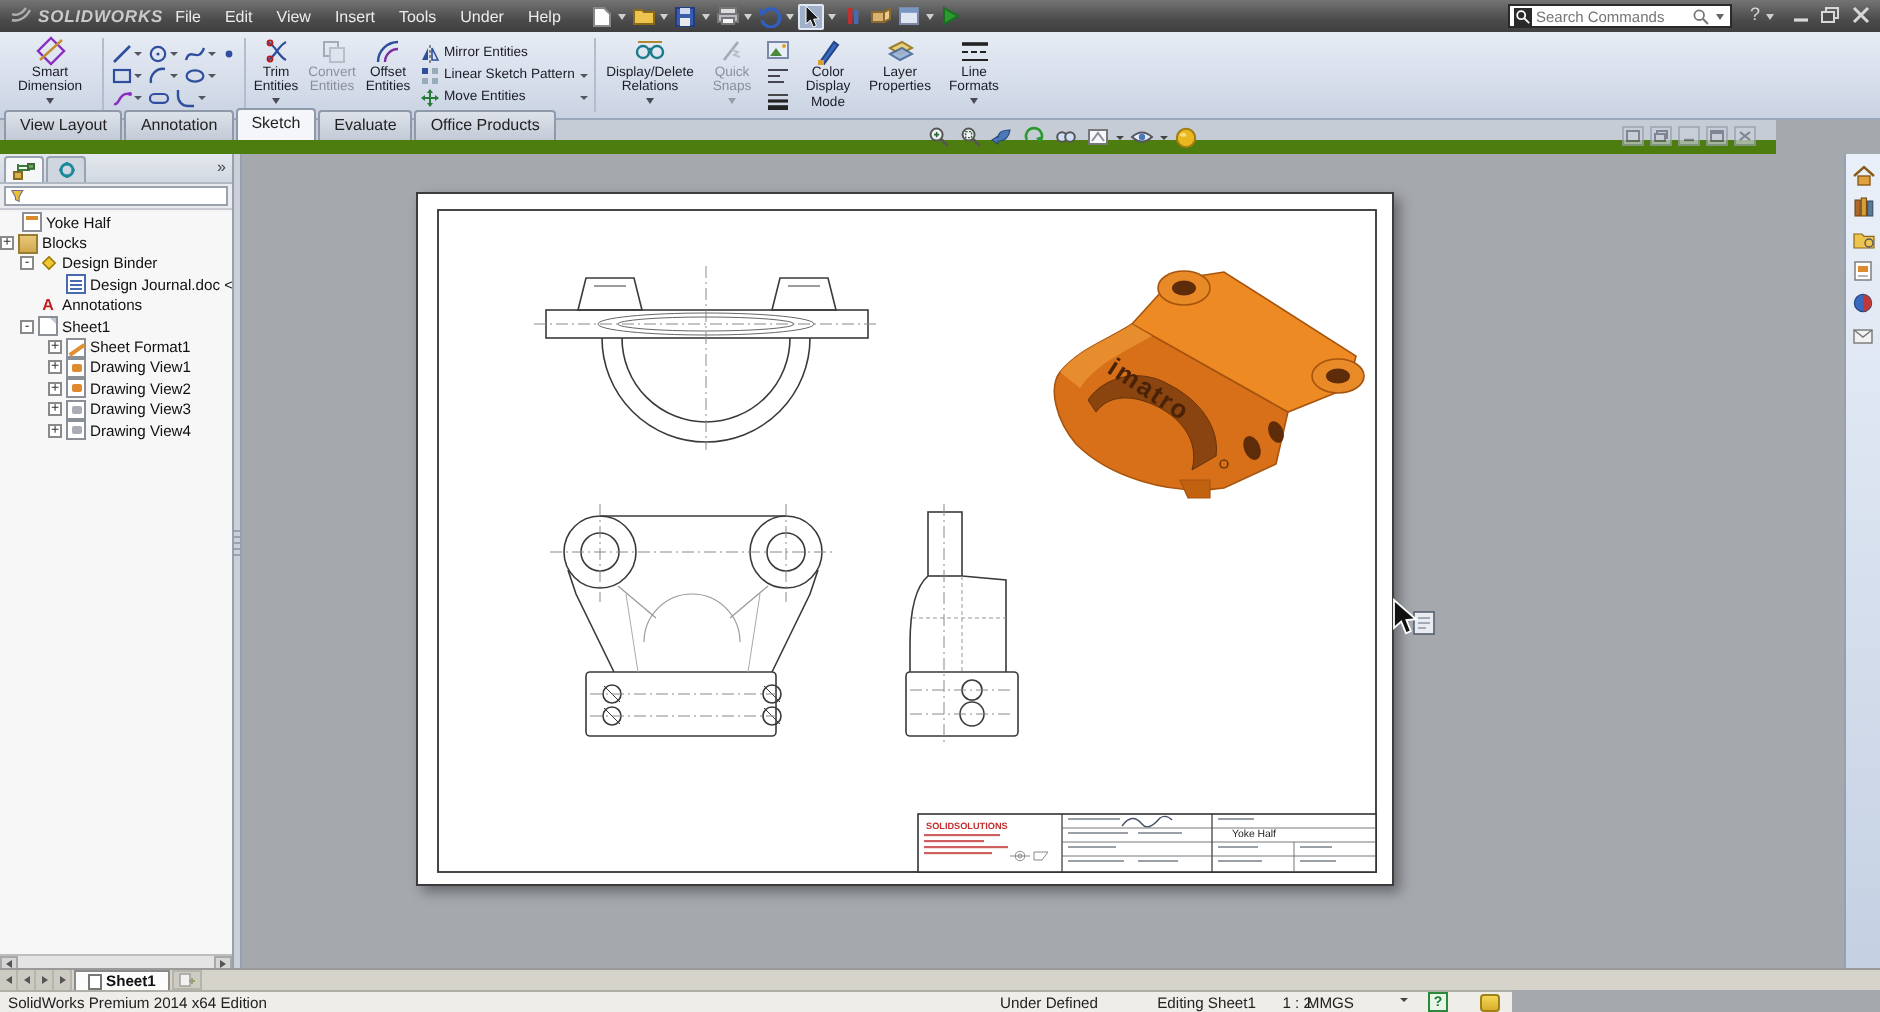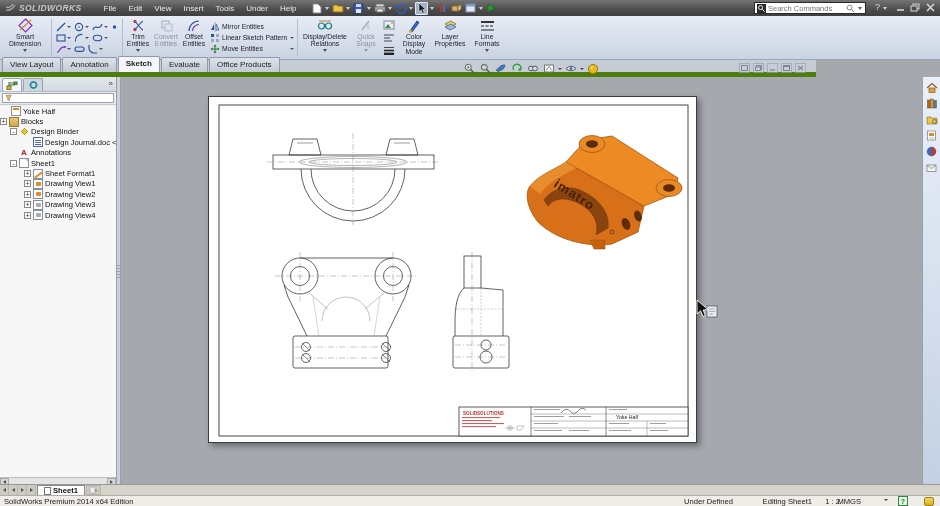--- a/index.html
+++ b/index.html
@@ -3,21 +3,21 @@
 <meta charset="utf-8">
 <style>
   * { margin:0; padding:0; box-sizing:border-box; }
   html,body { width:940px; height:506px; overflow:hidden; font-family:"Liberation Sans", sans-serif; background:#a5a9ae; }
 
   
   .titlebar { position:absolute; left:0; top:0; width:940px; height:16px;
     background:linear-gradient(#747474,#4c4c4c 60%,#3f3f3f); display:flex; align-items:center; z-index:50; }
   .logo-mark { width:11px; height:10px; margin-left:5px; }
   .logo-text { font-size:8.5px; font-weight:bold; font-style:italic; color:#c9c9c9; letter-spacing:.4px; margin-left:3px; }
-  .menus { display:flex; margin-left:16px; }
+  .menus { display:flex; }
   .menu { font-size:8px; color:#ececec; padding:1px 6px; cursor:default; }
   .qt { display:flex; align-items:center; margin-left:8px; gap:1px; }
   .qti { width:13px; height:13px; display:inline-flex; align-items:center; justify-content:center; }
   .qti.pressed { background:#9fb0c8; border:1px solid #dfe8f4; border-radius:1px; }
   .cv { width:0; height:0; border-left:2.5px solid transparent; border-right:2.5px solid transparent; border-top:3px solid #cfcfcf; margin:0 1px; }
   .tb-title { position:absolute; left:300px; right:300px; text-align:center; font-size:8px; color:#e6e6e6; top:3px; pointer-events:none; }
   .search { position:absolute; right:74px; top:2px; width:112px; height:12px; background:#fff; border:1px solid #2a2a2a; display:flex; align-items:center; padding:0 2px; gap:2px; }
   .search input { border:none; outline:none; flex:1; font-size:7.5px; color:#555; width:70px; font-family:"Liberation Sans",sans-serif; }
   .search .cv { border-top-color:#666; }
   .helpmark { font-size:9px; color:#d8d8d8; margin-right:2px; }
@@ -37,25 +37,25 @@
   .srow { display:flex; align-items:center; gap:1px; }
   .scell { display:flex; align-items:center; gap:1px; padding:0 1px; }
   .cv3 { width:0;height:0;border-left:2px solid transparent;border-right:2px solid transparent;border-top:2.5px solid #55555f; }
   .rowgrp { display:flex; flex-direction:column; justify-content:center; gap:1px; padding:0 2px; }
   .rrow { display:flex; align-items:center; gap:2px; font-size:6.8px; color:#1c1c28; width:84px; }
   .rrow .lbl { flex:1; text-align:left; }
   .ministack { display:flex; flex-direction:column; justify-content:center; gap:1px; padding:0 1px; }
   .mini { width:14px; height:12px; display:flex; align-items:center; justify-content:center; }
 
   
-  .tabrow { position:absolute; left:0; top:60px; width:816px; height:17px; background:#c6ccd6; border-bottom:5px solid #4d7c0f; }
+  .tabrow { position:absolute; left:0; top:60px; width:888px; height:17px; background:#c6ccd6; border-bottom:7px solid #4d7c0f; }
   .tabs { display:flex; margin-left:2px; height:100%; align-items:flex-end; }
   .tab { font-size:8px; color:#222; background:linear-gradient(#dde2ea,#c3cad6); border:1px solid #8f99a9; border-bottom:none;
     padding:2px 7px 2px 7px; margin-right:1px; border-radius:2px 2px 0 0; height:15px; }
-  .tab.active { background:#f4f6f9; font-weight:bold; height:16px; }
+  .tab.active { background:#f4f6f9; font-weight:normal; height:16px; }
   .headsup { position:absolute; left:462px; top:2px; display:flex; gap:2px; align-items:center; }
   .hui { width:14px; height:13px; display:flex; align-items:center; justify-content:center; }
   .childctrl { position:absolute; right:10px; top:3px; display:flex; gap:3px; opacity:.7; }
   .cci { width:11px; height:10px; background:#c9cfd8; border:1px solid #97a0ae; display:flex; align-items:center; justify-content:center; }
 
   
   .leftpanel { position:absolute; left:0; top:77px; width:117px; bottom:20px; background:#f4f4f4; border-right:1px solid #97a0ae; z-index:5; }
   .mgr-tabs { height:15px; background:linear-gradient(#e4e8ee,#d2d8e2); border-bottom:1px solid #b0b8c4; display:flex; align-items:flex-end; padding-left:2px; position:relative; }
   .mtab { width:20px; height:13px; border:1px solid #98a2b0; border-bottom:none; background:#cfd6e0; display:flex; align-items:center; justify-content:center; border-radius:2px 2px 0 0; margin-right:1px; }
   .mtab.active { background:#f6f7f9; }
@@ -101,21 +101,21 @@
   .rpi { width:14px; height:13px; display:flex; align-items:center; justify-content:center; }
 
   
   .sheetbar { position:absolute; left:0; bottom:11px; width:940px; height:11px; background:#d6d3cb; border-top:1px solid #9a9a9a; display:flex; align-items:stretch; z-index:10; }
   .snav { width:9px; border-right:1px solid #b8b5ad; background:#cdcac2; display:flex; align-items:center; justify-content:center; }
   .sheet-tab { background:#fcfcfc; border:1px solid #8a8a8a; border-bottom:none; display:flex; align-items:center; gap:2px; font-size:7.6px; font-weight:bold; color:#111; padding:0 6px; margin-left:1px; }
   .stab-icon { width:7px; height:8px; background:#fff; border:1px solid #777; }
   .addsheet { width:15px; margin-left:1px; background:#ccc9c1; border:1px solid #aaa7a0; opacity:.7; display:flex; align-items:center; justify-content:center; }
 
   
-  .statusbar { position:absolute; left:0; bottom:0; width:940px; height:11px; background:#efede8; border-top:1px solid #b0aea8; font-size:7.6px; color:#222; z-index:10; }
+  .statusbar { position:absolute; left:0; bottom:0; width:756px; height:11px; background:#efede8; border-top:1px solid #b0aea8; font-size:7.6px; color:#222; z-index:10; }
   .sb-left { position:absolute; left:4px; top:1px; }
   .sb-item { position:absolute; top:1px; }
   .sb-caret { position:absolute; top:3px; }
   .qbadge { position:absolute; top:0px; width:10px; height:10px; border:1px solid #2a8a3a; background:#e8f6ea; color:#1a7a2a; font-size:7px; font-weight:bold; text-align:center; line-height:9px; }
   .ybadge { position:absolute; right:6px; top:1px; width:10px; height:9px; background:linear-gradient(#f4d858,#d8ae28); border:1px solid #a08018; border-radius:2px; }
 
   svg { display:block; }
 </style>
 </head>
 <body>

